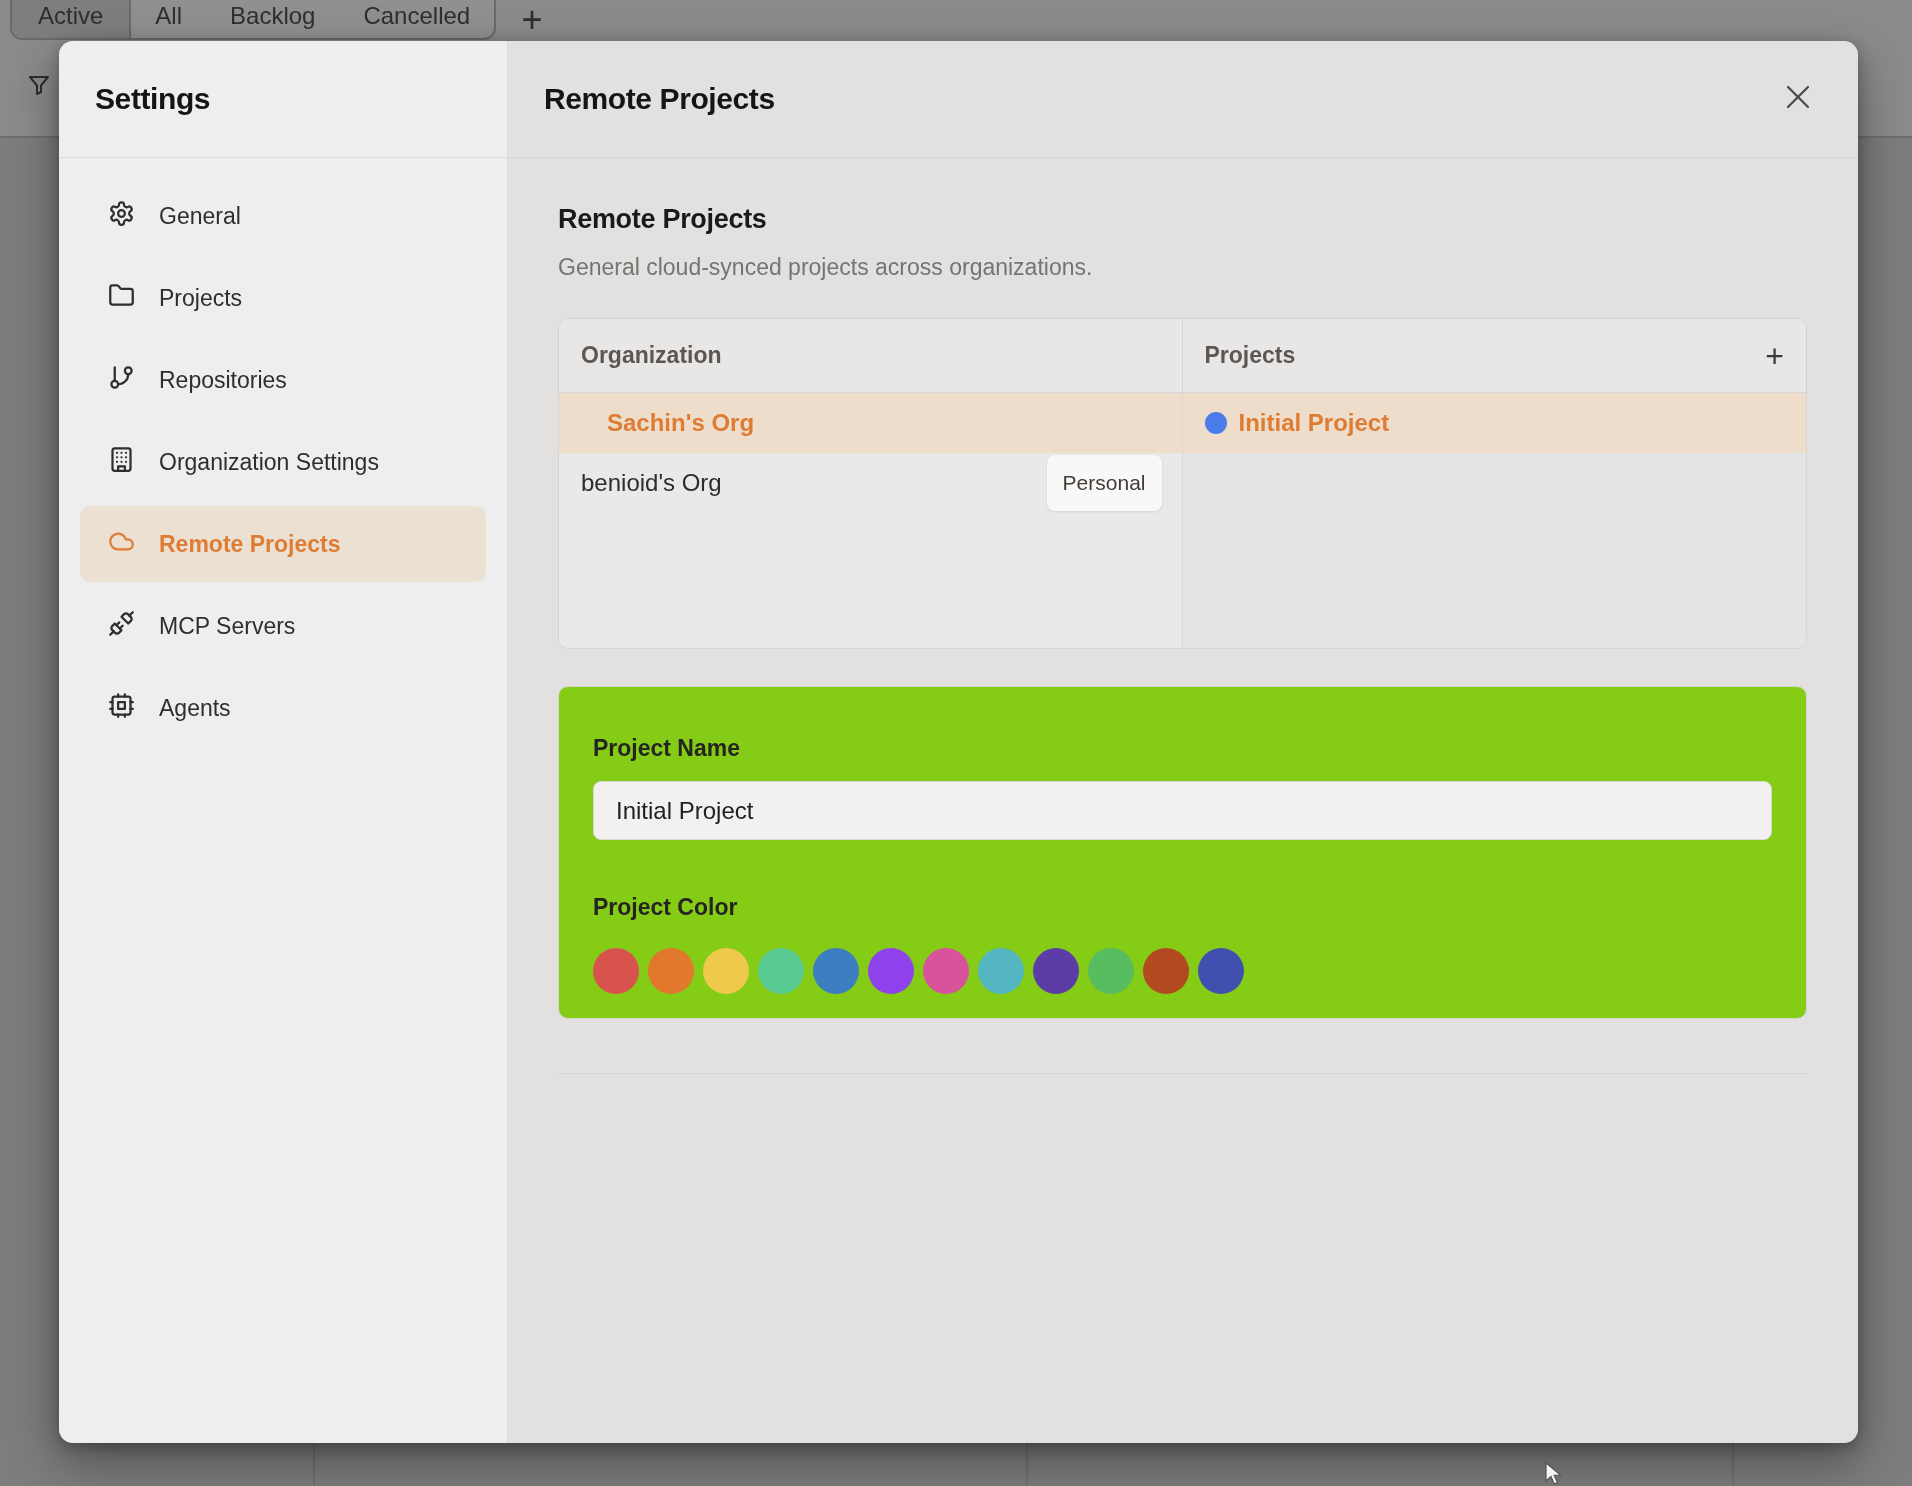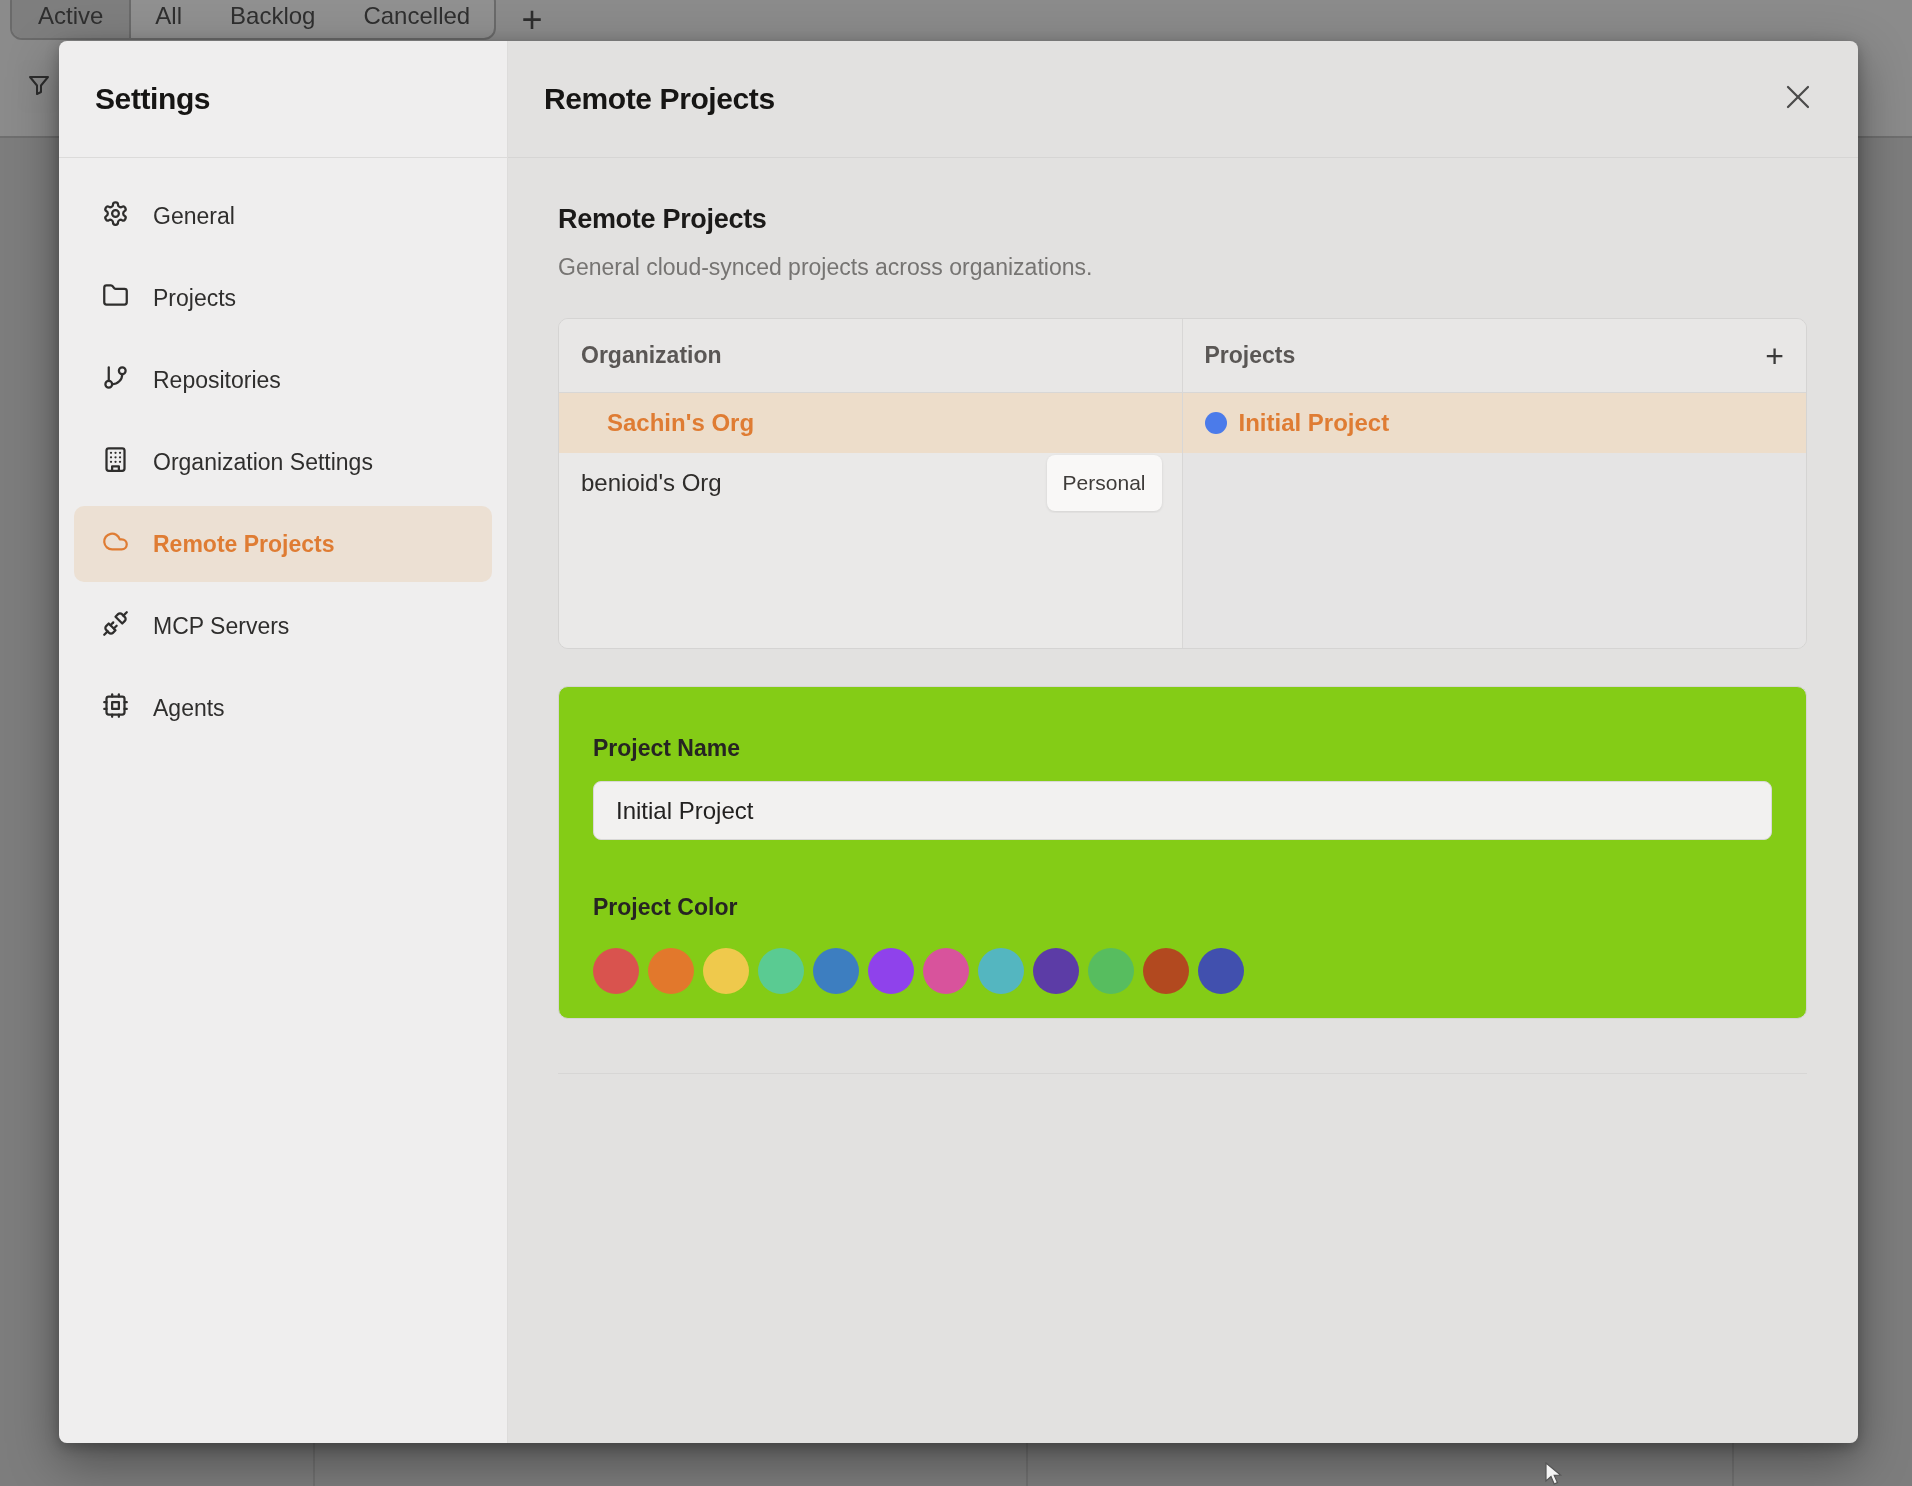--- a/index.html
+++ b/index.html
@@ -34,32 +34,32 @@
     position:absolute; left:18px; top:60px; width:42px; height:53px;
     background:#8a8a8a; border-radius:10px;
     display:flex; align-items:center; justify-content:center;
   }
   .bg-col-line {
     position:absolute; top:138px; bottom:0; width:2px; background:#717171;
   }
   
   .modal {
     position:absolute; left:59px; top:41px; width:1799px; height:1402px;
-    border-radius:8px; overflow:hidden; display:flex;
+    border-radius:14px; overflow:hidden; display:flex;
     box-shadow:0 18px 50px rgba(0,0,0,0.38), 0 4px 14px rgba(0,0,0,0.25);
   }
   .sidebar {
     width:449px; flex:0 0 449px; background:#efeeee; border-right:1px solid #dddcdb;
   }
   .sidebar-header {
     height:117px; display:flex; align-items:center; padding-left:36px;
     border-bottom:1px solid #dcdbda;
   }
   .sidebar-title { font-size:30px; font-weight:bold; color:#161514; letter-spacing:-0.4px; }
-  .sidebar-nav { padding:20px 15px; }
+  .sidebar-nav { padding:20px 21px; }
   .nav-item {
     height:76px; margin-bottom:6px; border-radius:10px;
     display:flex; align-items:center; gap:24px; padding-left:28px;
     font-size:23px; color:#2f2e2d; cursor:default;
   }
   .nav-item svg { width:27px; height:27px; flex:0 0 27px; }
   .nav-item.selected { font-weight:bold; }
   .main {
     flex:1; background:#e2e1e0; position:relative; display:flex; flex-direction:column;
   }

